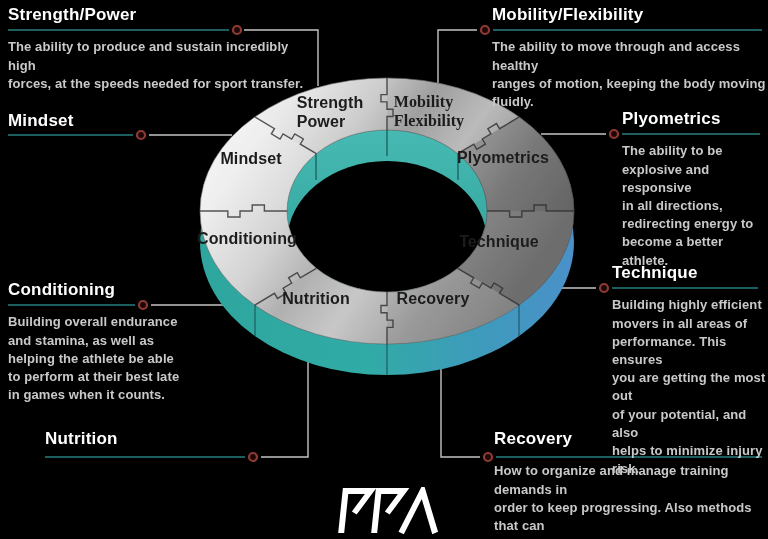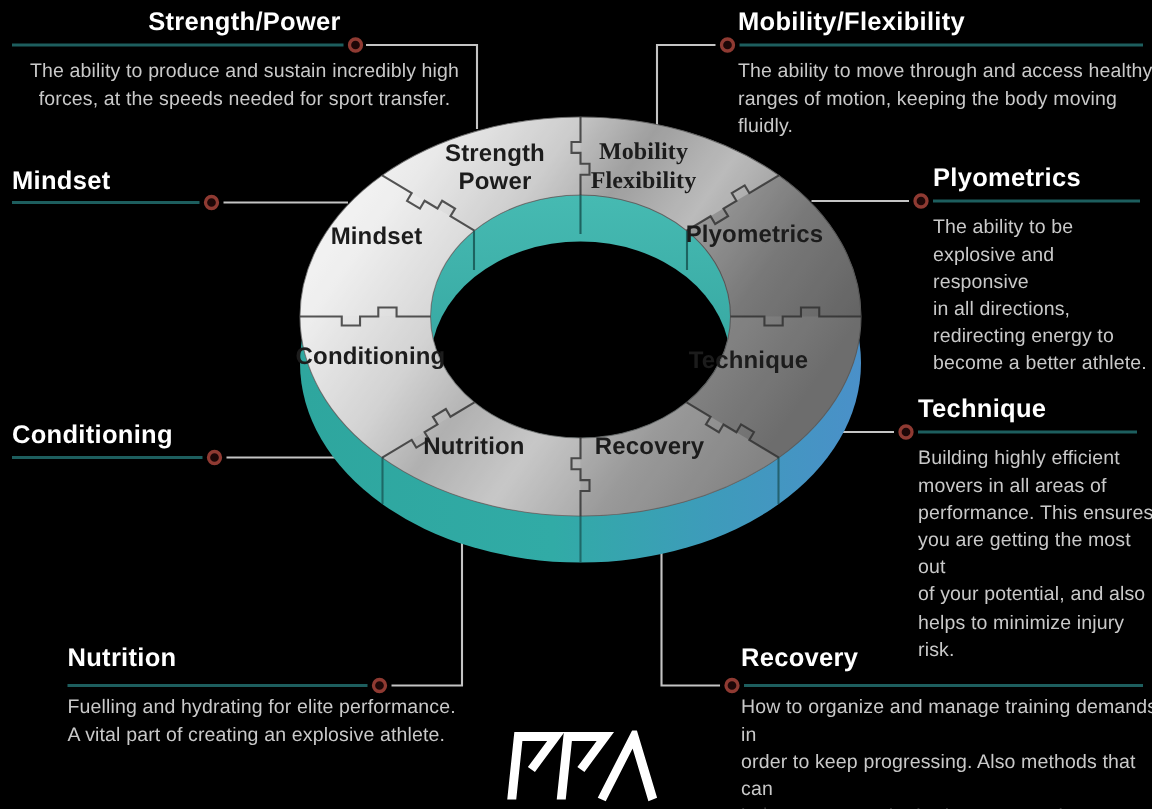--- a/index.html
+++ b/index.html
@@ -12,35 +12,35 @@
     overflow:hidden;font-family:"Liberation Sans",sans-serif;
   }
   .layer{position:absolute;left:0;top:0;}
   .sec{position:absolute;}
   .sec h2{
     margin:0;font-size:17px;font-weight:700;color:var(--heading);
     letter-spacing:.2px;line-height:1.2;
   }
   .sec p{
     margin:13px 0 0 0;font-size:13px;color:var(--body);
-    line-height:1.4;white-space:pre-line;letter-spacing:.1px;
-  }
-  #sec-strength-power{left:8px;top:5px;width:310px;text-align:center;}
+    line-height:1.4;white-space:pre-line;letter-spacing:.1px;font-weight:bold;
+  }
+  #sec-strength-power{left:8px;top:5px;width:310px;}
   #sec-mobility-flexibility{left:492px;top:5px;width:280px;}
   #sec-mindset{left:8px;top:111px;width:210px;}
   #sec-plyometrics{left:622px;top:109px;width:148px;}
   #sec-conditioning{left:8px;top:280px;width:200px;}
   #sec-technique{left:612px;top:263px;width:160px;}
   #sec-nutrition{left:45px;top:429px;width:320px;}
   #sec-recovery{left:494px;top:429px;width:280px;}
   #wheel-svg{position:absolute;left:190px;top:60px;}
   .wheel-label{
     position:absolute;transform:translate(-50%,-50%);
     font-size:16px;font-weight:700;color:var(--label);
-    text-align:center;white-space:pre-line;line-height:1.18;z-index:5;
+    text-align:left;white-space:pre-line;line-height:1.18;z-index:5;
     letter-spacing:.1px;
   }
   #wl-0{left:330px;top:113px;}
   #wl-1{left:429px;top:112px;font-family:Liberation Serif, serif;}
   #wl-2{left:251px;top:159px;}
   #wl-3{left:503px;top:158px;}
   #wl-4{left:247px;top:239px;}
   #wl-5{left:499px;top:242px;}
   #wl-6{left:316px;top:299px;}
   #wl-7{left:433px;top:299px;}
@@ -170,34 +170,37 @@
   <div class="sec" id="sec-plyometrics">
     <h2>Plyometrics</h2>
     <p>The ability to be
 explosive and responsive
 in all directions,
 redirecting energy to
 become a better athlete.</p>
   </div>
   <div class="sec" id="sec-conditioning">
     <h2>Conditioning</h2>
+    <p>Building overall endurance
+and stamina, as well as
+helping the athlete be able
+to perform at their best late
+in games when it counts.</p>
   </div>
   <div class="sec" id="sec-technique">
     <h2>Technique</h2>
     <p>Building highly efficient
 movers in all areas of
 performance. This ensures
 you are getting the most out
 of your potential, and also
 helps to minimize injury risk.</p>
   </div>
   <div class="sec" id="sec-nutrition">
     <h2>Nutrition</h2>
-    <p>Fuelling and hydrating for elite performance.
-A vital part of creating an explosive athlete.</p>
   </div>
   <div class="sec" id="sec-recovery">
     <h2>Recovery</h2>
     <p>How to organize and manage training demands in
 order to keep progressing. Also methods that can
 help encourage the body to recover between
 workouts in the most efficient way possible.</p>
   </div>
 
   <svg id="logo-svg" width="102" height="48" viewBox="0 0 102 48">

